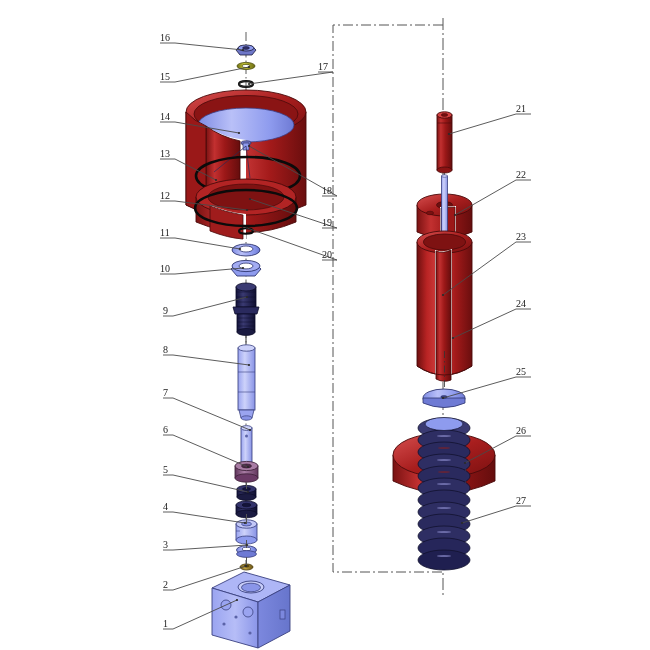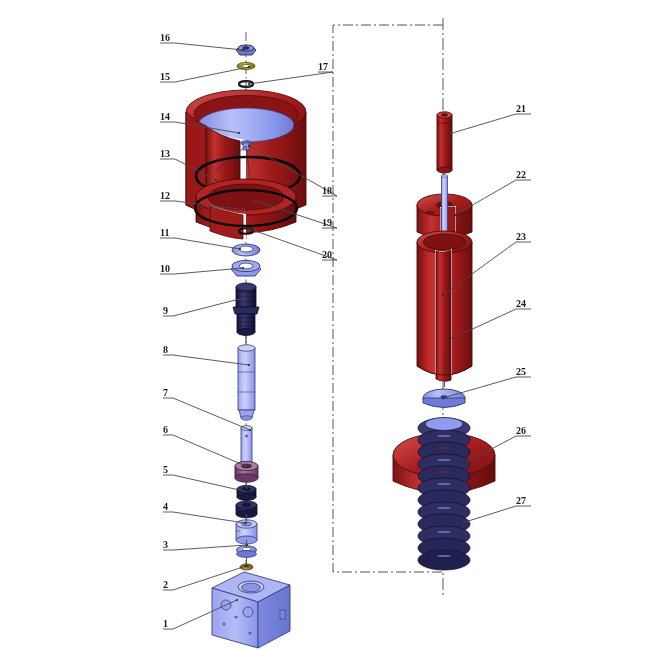--- a/index.html
+++ b/index.html
@@ -1,19 +1,19 @@
 <!DOCTYPE html>
 <html><head>
 <meta charset="utf-8">
 <title>Exploded Assembly Diagram</title>
 <style>
   html,body{margin:0;padding:0;background:#ffffff;}
   body{width:650px;height:650px;overflow:hidden;
        font-family:"Liberation Serif",serif;}
-  #stage{position:relative;width:650px;height:628px;background:#fff;font-weight:bold;}
+  #stage{position:relative;width:650px;height:628px;background:#fff;}
   svg#dwg{position:absolute;left:0;top:0;width:650px;height:650px;display:block;}
   .callout-num{font-family:"Liberation Serif",serif;font-size:10px;fill:#1a1a1a;}
 </style>
 </head>
 <body>
 
 <div id="stage">
   <svg id="dwg" viewBox="0 0 650 650">
     <defs>
       <linearGradient id="gRed" x1="0" y1="0" x2="1" y2="0">

